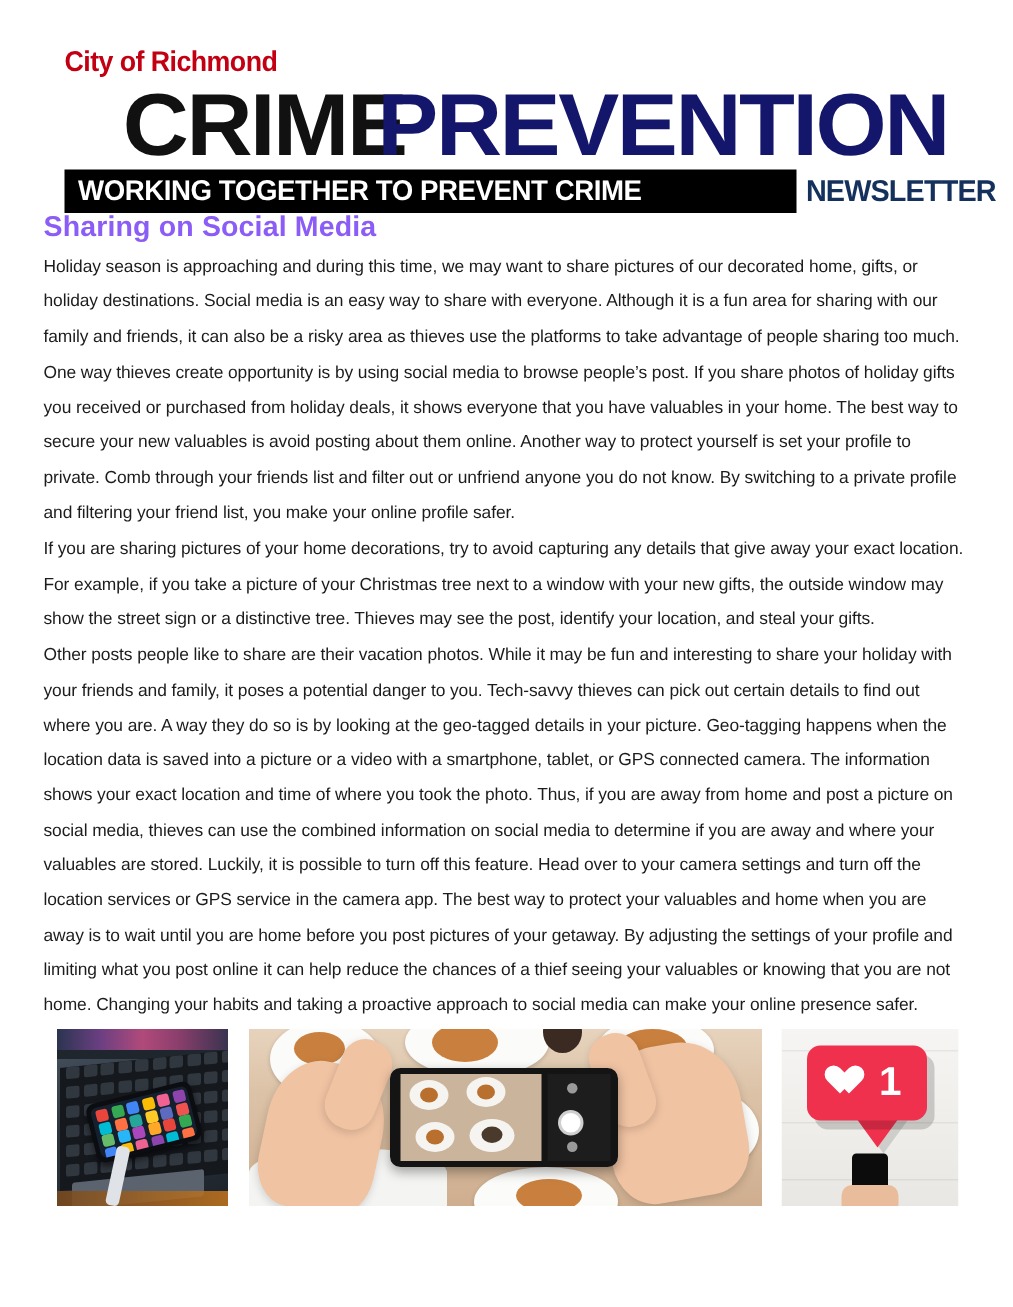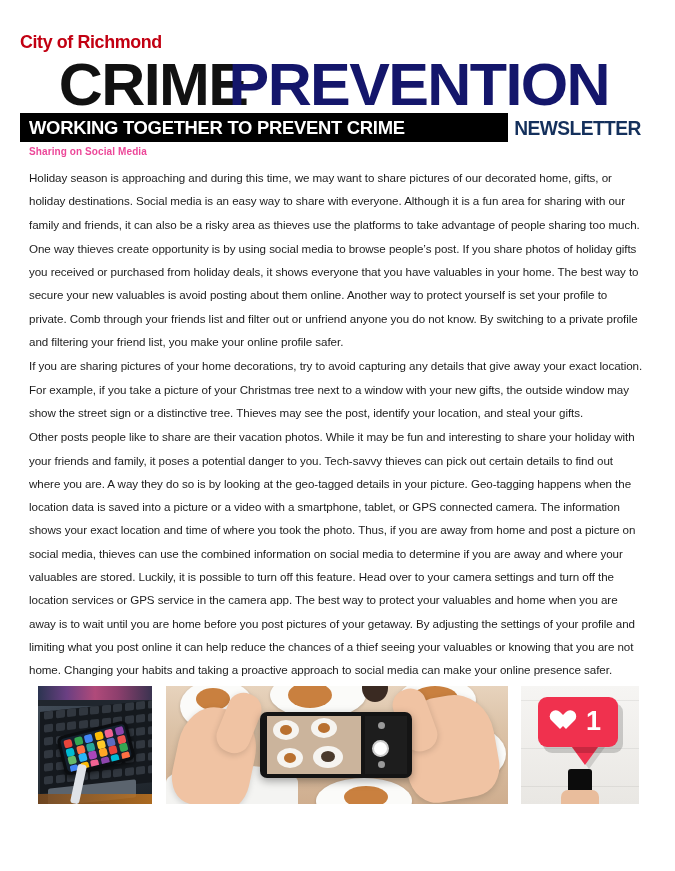--- a/index.html
+++ b/index.html
@@ -22,21 +22,21 @@
     width: 675px;
     height: 871px;
     background: #ffffff;
     box-sizing: border-box;
     padding: 0;
   }
 
   
   .masthead {
     position: absolute;
-    left: 20px;
+    left: 43px;
     top: 27px;
     width: 621px;
   }
 
   .mast-row1 {
     position: relative;
     height: 30px;
   }
   .city-name {
     position: absolute;
@@ -141,22 +141,22 @@
   
   .article {
     position: absolute;
     left: 29px;
     top: 143px;
     width: 617px;
   }
   .section-heading {
     font-family: "Liberation Sans", sans-serif;
     font-weight: bold;
-    font-size: 10px;
-    color: #ec4899;
+    font-size: 19px;
+    color: #8b5cf6;
     letter-spacing: 0.1px;
     margin: 0 0 5px 0;
     line-height: 18px;
   }
   .body-par {
     font-family: "Liberation Sans", sans-serif;
     font-size: 11.6px;
     line-height: 23.3px;
     color: #1c1c1c;
     margin: 0 0 1px 0;

